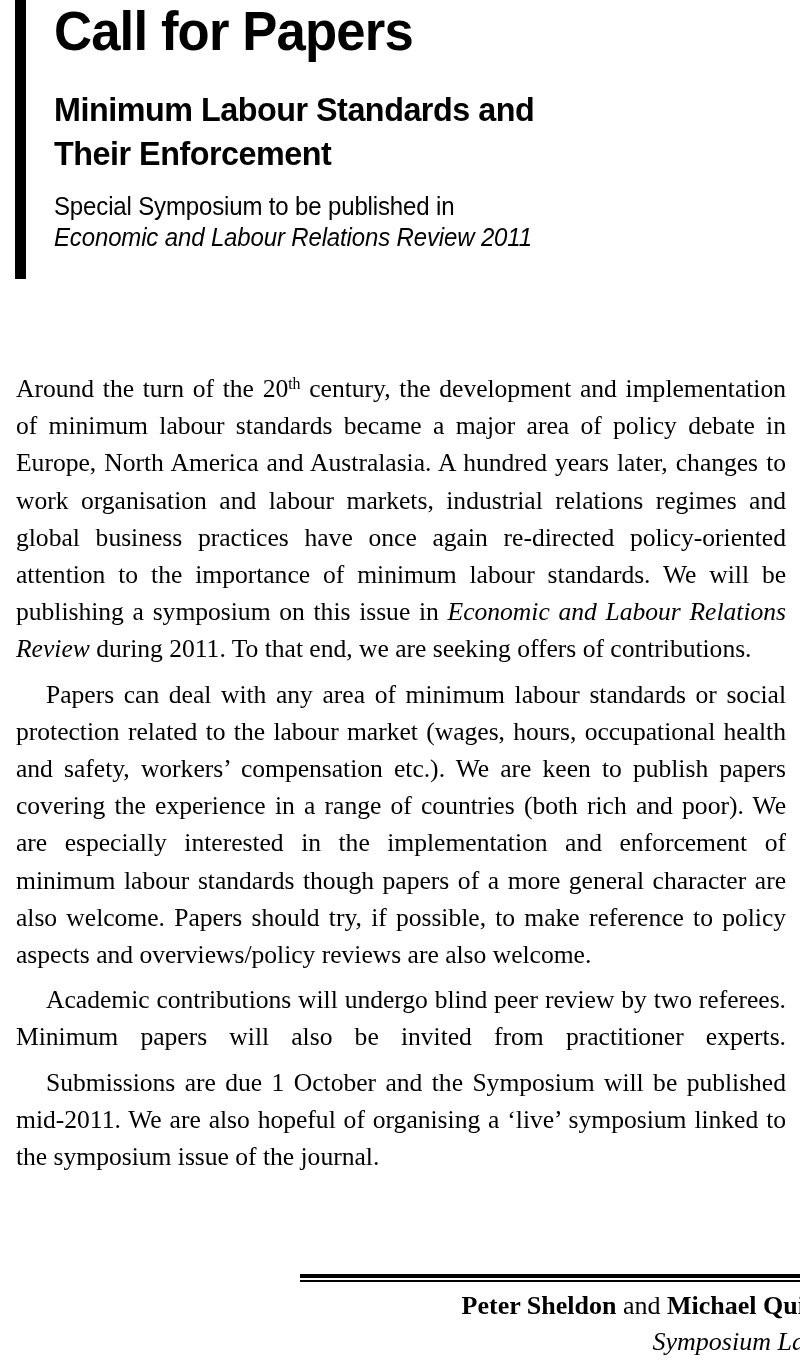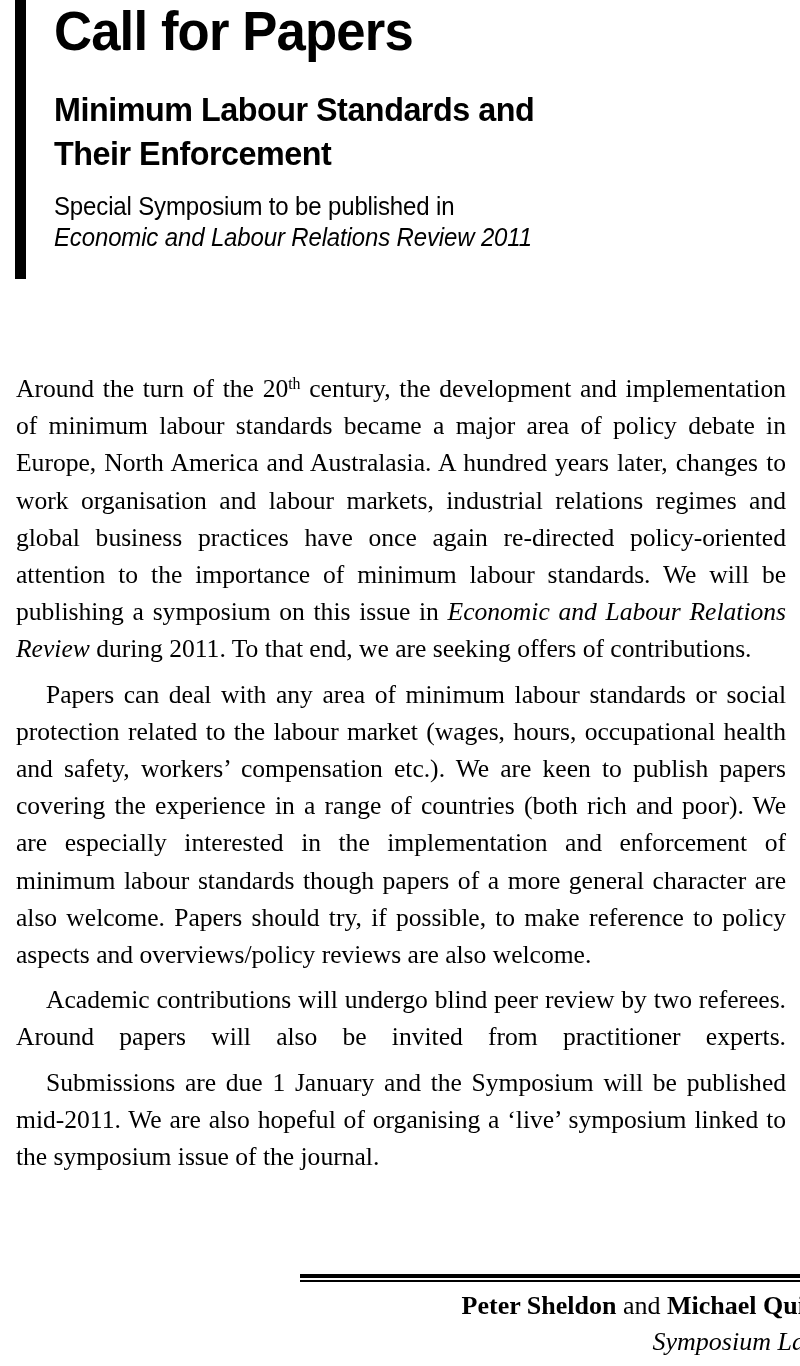--- a/index.html
+++ b/index.html
@@ -178,23 +178,23 @@
 
   </div>
 </div>
 
 <div id="body-copy">
 
   <p><span>Around the turn of the 20</span><sup>th</sup><span> century, the development and implementation of minimum labour standards became a major area of policy debate in Europe, North America and Australasia. A hundred years later, changes to work organisation and labour markets, industrial relations regimes and global business practices have once again re-directed policy-oriented attention to the importance of minimum labour standards. We will be publishing a symposium on this issue in </span><i>Economic and Labour Relations Review</i><span> during 2011. To that end, we are seeking offers of contributions.</span></p>
 
   <p class="indent">Papers can deal with any area of minimum labour standards or social protection related to the labour market (wages, hours, occupational health and safety, workers’ compensation etc.). We are keen to publish papers covering the experience in a range of countries (both rich and poor). We are especially interested in the implementation and enforcement of minimum labour standards though papers of a more general character are also welcome. Papers should try, if possible, to make reference to policy aspects and overviews/policy reviews are also welcome.</p>
 
-  <p class="indent last-line-justify">Academic contributions will undergo blind peer review by two referees. Around papers will also be invited  from practitioner experts.</p>
-
-  <p class="indent">Submissions are due 1 January and the Symposium will be published mid-2011. We are also hopeful of organising a ‘live’ symposium linked to the symposium issue of the journal.</p>
+  <p class="indent last-line-justify">Academic contributions will undergo blind peer review by two referees. Minimum papers will also be invited  from practitioner experts.</p>
+
+  <p class="indent">Submissions are due 1 October and the Symposium will be published mid-2011. We are also hopeful of organising a ‘live’ symposium linked to the symposium issue of the journal.</p>
 
 </div>
 
 <div id="footer">
 
   <div id="footer-rule">
     <div class="rule-thick"></div>
     <div class="rule-gap"></div>
     <div class="rule-thin"></div>
   </div>

